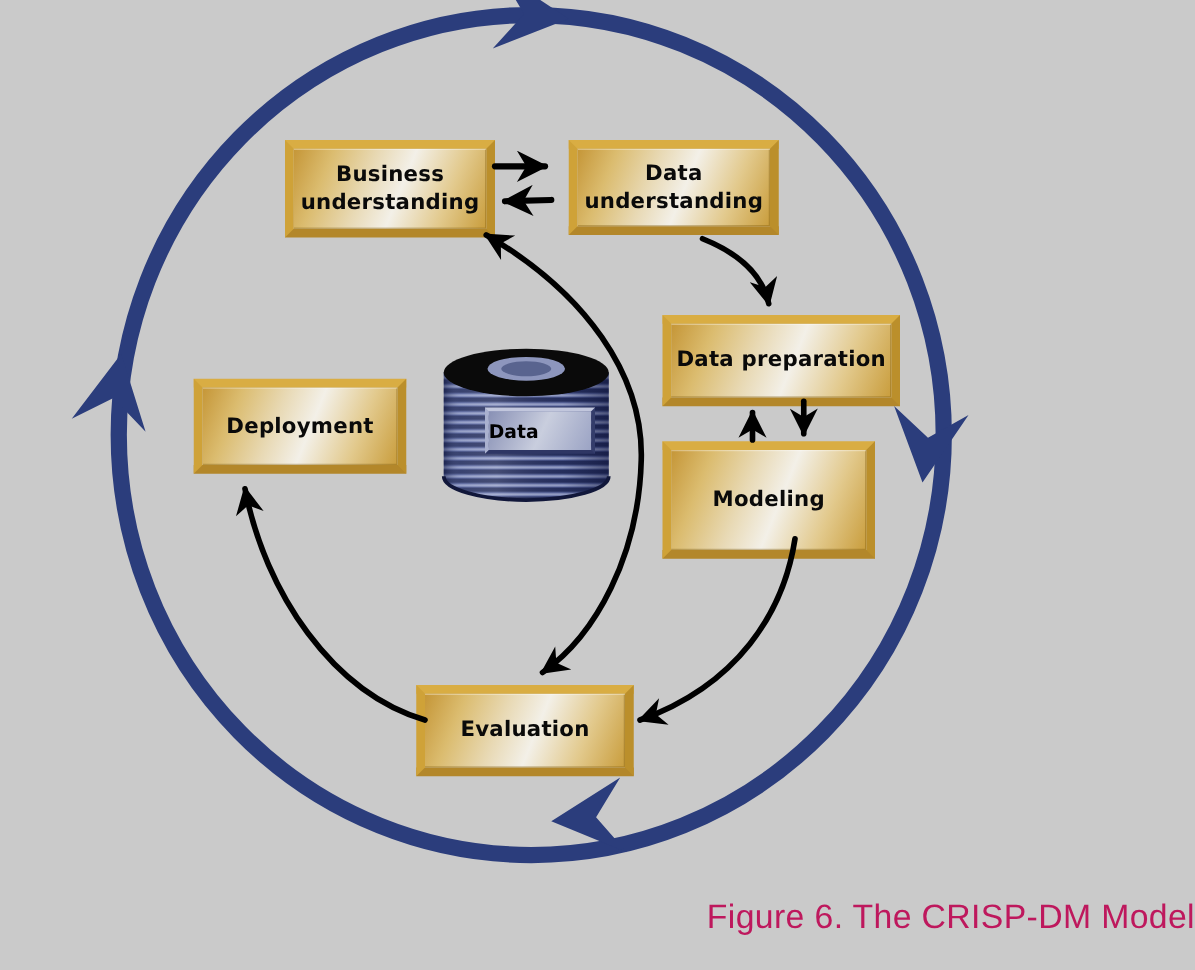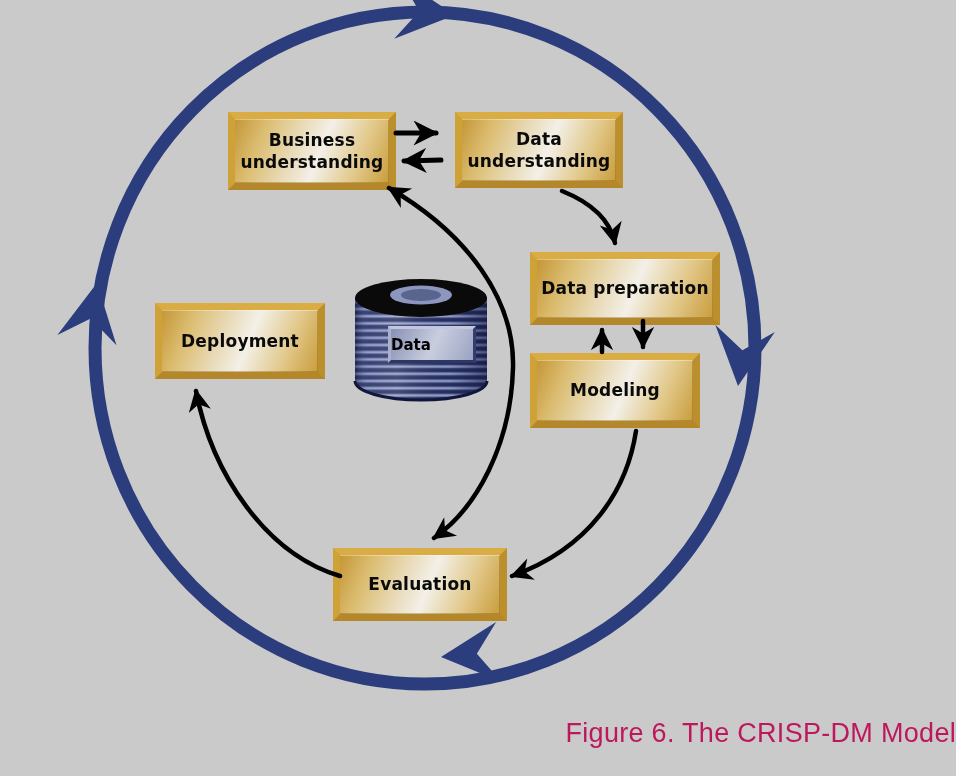--- a/index.html
+++ b/index.html
@@ -11,21 +11,21 @@
     position:absolute;box-sizing:border-box;z-index:1;
     display:flex;align-items:center;justify-content:center;text-align:center;
     font:bold 17px/1.3 "DejaVu Sans",sans-serif;color:#0a0a0a;letter-spacing:.2px;
     background:linear-gradient(112deg,#c59637 0%,#dbbc6f 18%,#e8d9b4 38%,#f3f0e8 55%,#e2c98c 78%,#c99d3c 100%);
     border:7px solid;border-color:#d9ad43 #bb8f2b #b3872a #cfa238;
     box-shadow:inset 0 1px 0 rgba(255,255,255,.35), inset -1px -1px 0 rgba(120,85,10,.35);
   }
   #phase-business{left:228px;top:112px;width:168px;height:78px;}
   #phase-data-understanding{left:443px;top:112px;width:168px;height:76px;margin-left:12px;}
   #phase-data-preparation{left:530px;top:252px;width:190px;height:73px;}
-  #phase-modeling{left:530px;top:353px;width:170px;height:75px;}
+  #phase-modeling{left:530px;top:353px;width:170px;height:94px;}
   #phase-evaluation{left:333px;top:548px;width:174px;height:73px;}
   #phase-deployment{left:136px;top:303px;width:170px;height:76px;margin-left:19px;}
 
   
   #diagram-svg{position:absolute;left:0;top:0;z-index:2;pointer-events:none;}
 
   
   #data-plate{
     position:absolute;left:388px;top:326px;width:88px;height:37px;z-index:3;box-sizing:border-box;
     display:flex;align-items:center;justify-content:flex-start;

